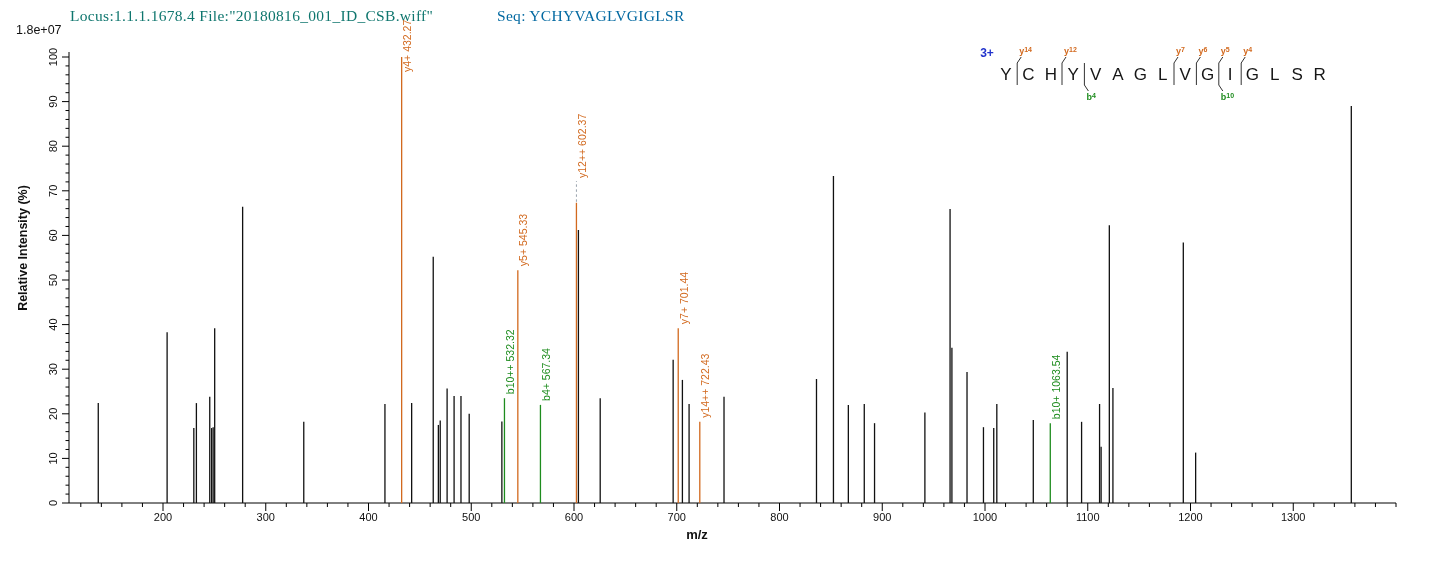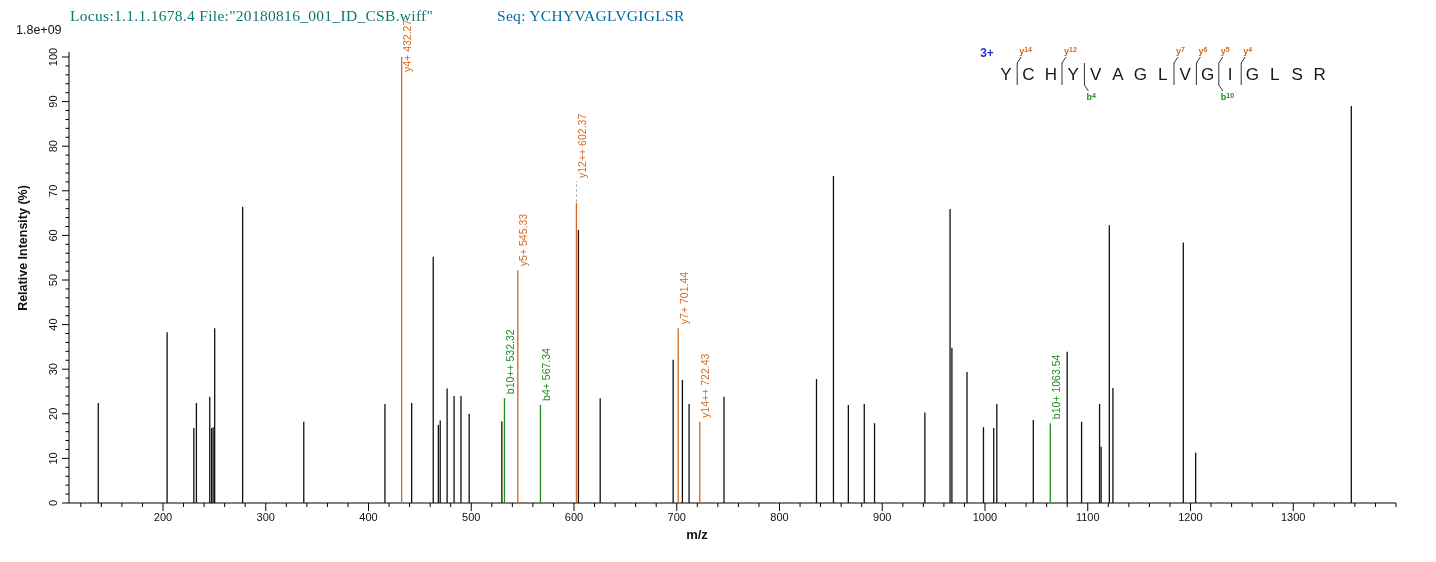--- a/index.html
+++ b/index.html
@@ -13,21 +13,21 @@
   text{font-family:"Liberation Sans",sans-serif;}
 </style>
 </head>
 <body>
 
 <div class="page">
   <div class="hdr">
     <span class="locus" style="color: #0f766e;">Locus:1.1.1.1678.4 File:"20180816_001_ID_CSB.wiff"</span>
     <span class="seq" style="color: #0369a1;">Seq: YCHYVAGLVGIGLSR</span>
   </div>
-  <div class="maxint">1.8e+09</div>
+  <div class="maxint">1.8e+07</div>
   <svg id="spec" width="1436" height="562" viewBox="0 0 1436 562">
       <g stroke="#000000" stroke-width="1">
         <line x1="69" y1="503" x2="1396" y2="503"></line>
         <line x1="69" y1="52" x2="69" y2="503"></line>
       </g>
       <g>
         <line x1="80.8" y1="503" x2="80.8" y2="507" stroke="#000000" stroke-width="1"></line>
         <line x1="101.35" y1="503" x2="101.35" y2="507" stroke="#000000" stroke-width="1"></line>
         <line x1="121.9" y1="503" x2="121.9" y2="507" stroke="#000000" stroke-width="1"></line>
         <line x1="142.45" y1="503" x2="142.45" y2="507" stroke="#000000" stroke-width="1"></line>

